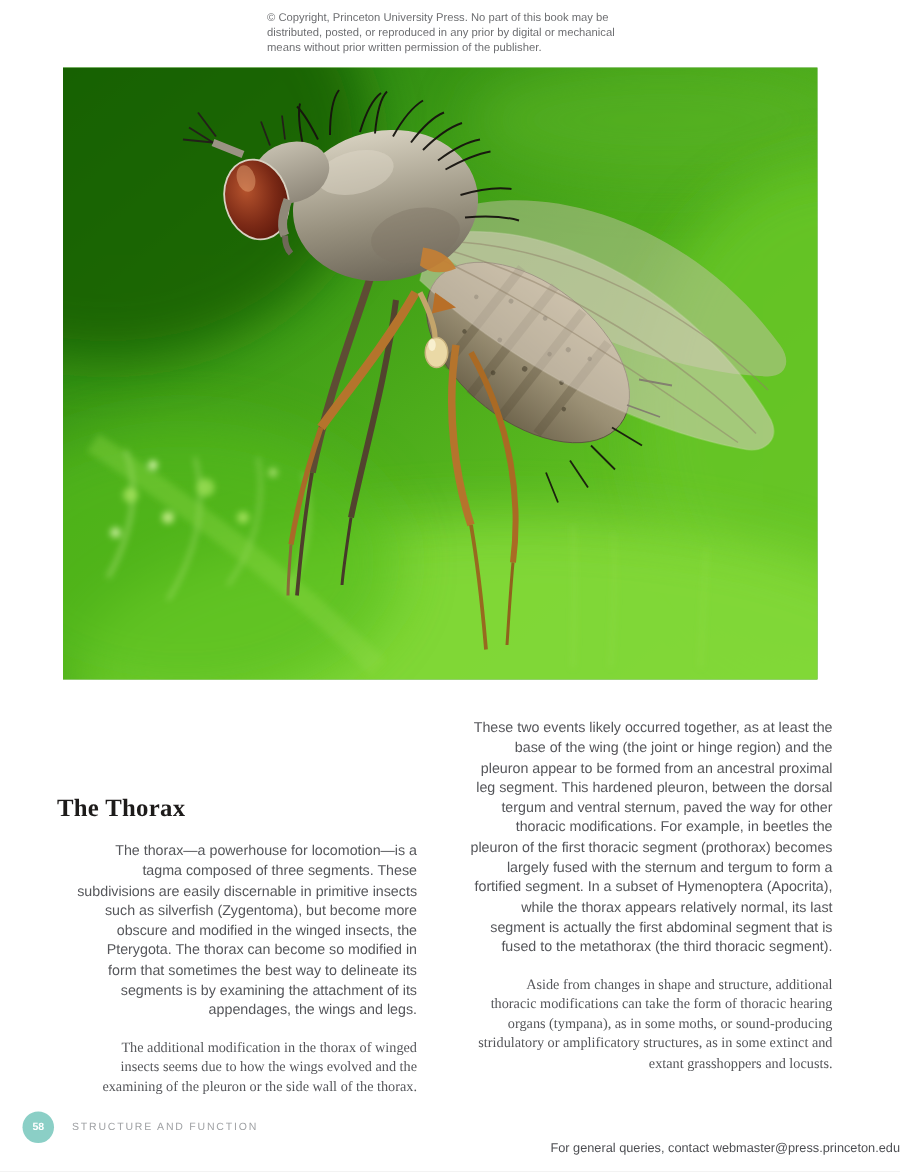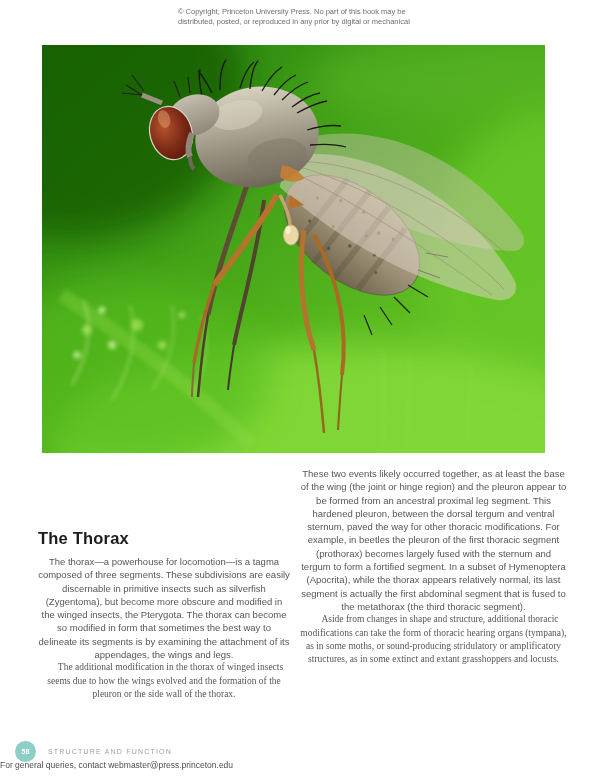--- a/index.html
+++ b/index.html
@@ -23,56 +23,57 @@
   
   .caption{
     position:absolute;left:158px;top:467px;width:141px;
     font-size:7.5px;line-height:11.3px;color:#8f9194;
   }
   
   .col-left{position:absolute;left:38px;top:529px;width:252px;}
   .col-right{position:absolute;left:300px;top:467px;width:267px;}
   h1.heading{
     margin:0 0 7px 0;
-    font-family:Liberation Sans, sans-serif;
+    font-family:Liberation Serif, serif;
     font-size:16.5px;font-weight:bold;color:#1d1b1a;letter-spacing:.2px;
   }
   .body-par{
-    margin:0;font-size:9.5px;line-height:13.3px;color:#55565a;
-    text-align:center;
+    margin:12px;font-size:9.5px;line-height:13.3px;color:#55565a;
+    text-align:right;
   }
   .body-par.indent{text-indent:13px;font-family:Liberation Serif, serif;}
   
   .footer{
     position:absolute;left:15px;top:740px;height:22px;
     display:flex;align-items:center;gap:12px;
   }
   .page-badge{
     width:21px;height:21px;border-radius:50%;
     background:#8bcfc6;color:#ffffff;
     font-size:7px;font-weight:bold;
     display:flex;align-items:center;justify-content:center;
   }
   .section-label{
     font-size:7px;letter-spacing:1.2px;color:#9fa1a4;
   }
   .query-line{
-    position:absolute;left:0;top:760px;width:600px;text-align:left;
+    position:absolute;left:0;top:760px;width:600px;text-align:right;
     font-size:8.5px;color:#4d4e52;
   }
   .query-line a{color:#4d4e52;text-decoration:none;}
 </style>
 </head>
 <body>
 
 <div class="page">
 
   <div class="copyright">
     <span>© Copyright, Princeton University Press. No part of this book may be</span>
     <span>distributed, posted, or reproduced in any prior by digital or mechanical</span>
+    <span>means without prior written permission of the publisher.</span>
   </div>
 
   <figure class="photo" style="margin:0" role="img" aria-label="Macro photograph of a fly with red compound eye, translucent wings and orange legs perched on bright green moss">
     <svg viewBox="0 0 503 408" xmlns="http://www.w3.org/2000/svg" aria-hidden="true">
       <defs>
         <linearGradient id="gBase" x1="0" y1="0" x2="1" y2="1">
           <stop offset="0" stop-color="#1f7a0d"></stop>
           <stop offset="0.35" stop-color="#3f9d16"></stop>
           <stop offset="0.65" stop-color="#58b81f"></stop>
           <stop offset="1" stop-color="#7bcf30"></stop>
@@ -226,21 +227,21 @@
       <path d="M238,150 C244,162 248,172 248,180" stroke="#c3a56b" stroke-width="3.5" fill="none"></path>
       <ellipse cx="249" cy="190" rx="7.5" ry="10" fill="#ead9a6" stroke="#c9b37e" stroke-width="1"></ellipse>
       <ellipse cx="246" cy="185" rx="2.5" ry="4" fill="#f8f0cf"></ellipse>
     </svg>
   </figure>
 
 
   <div class="col-left">
     <h1 class="heading">The Thorax</h1>
     <p class="body-par">The thorax—a powerhouse for locomotion—is a tagma composed of three segments. These subdivisions are easily discernable in primitive insects such as silverfish (Zygentoma), but become more obscure and modified in the winged insects, the Pterygota. The thorax can become so modified in form that sometimes the best way to delineate its segments is by examining the attachment of its appendages, the wings and legs.</p>
-    <p class="body-par indent">The additional modification in the thorax of winged insects seems due to how the wings evolved and the formation of the pleuron or the side wall of the thorax.</p>
+    <p class="body-par indent">The additional modification in the thorax of winged insects seems due to how the wings evolved and the examining of the pleuron or the side wall of the thorax.</p>
   </div>
 
   <div class="col-right">
     <p class="body-par">These two events likely occurred together, as at least the base of the wing (the joint or hinge region) and the pleuron appear to be formed from an ancestral proximal leg segment. This hardened pleuron, between the dorsal tergum and ventral sternum, paved the way for other thoracic modifications. For example, in beetles the pleuron of the first thoracic segment (prothorax) becomes largely fused with the sternum and tergum to form a fortified segment. In a subset of Hymenoptera (Apocrita), while the thorax appears relatively normal, its last segment is actually the first abdominal segment that is fused to the metathorax (the third thoracic segment).</p>
     <p class="body-par indent">Aside from changes in shape and structure, additional thoracic modifications can take the form of thoracic hearing organs (tympana), as in some moths, or sound-producing stridulatory or amplificatory structures, as in some extinct and extant grasshoppers and locusts.</p>
   </div>
 
   <div class="footer">
     <div class="page-badge" style="background: rgb(139, 207, 198);">58</div>
     <div class="section-label">STRUCTURE AND FUNCTION</div>

